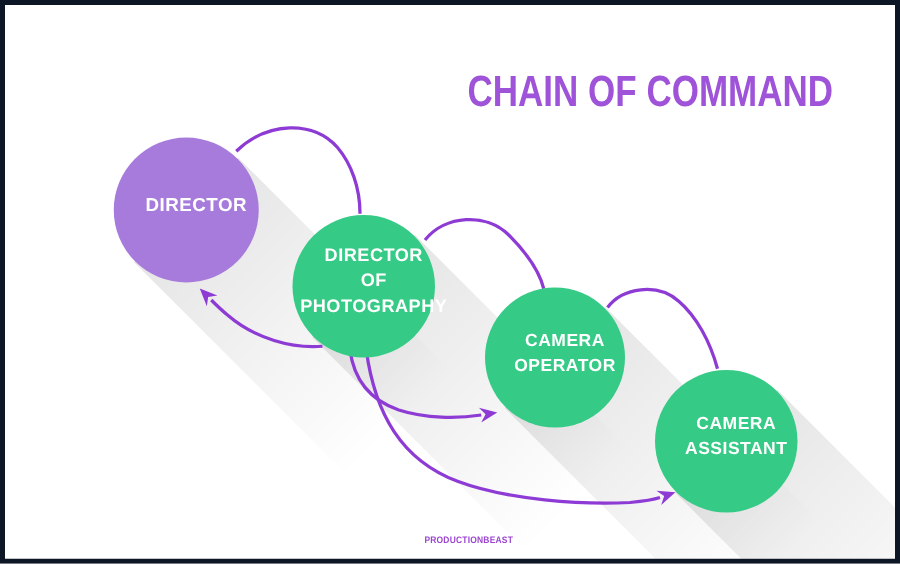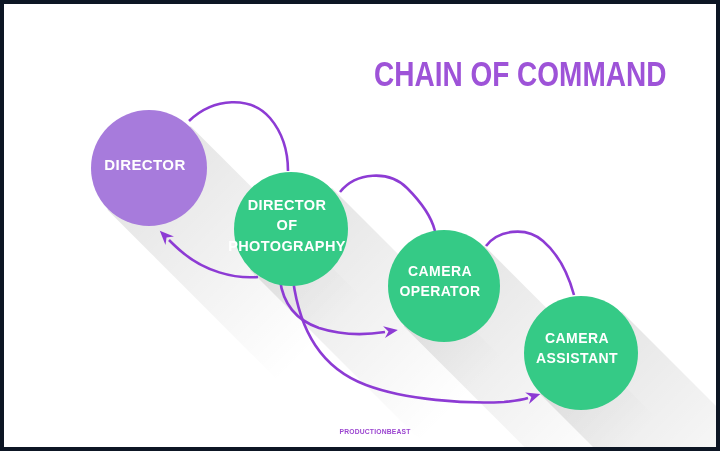--- a/index.html
+++ b/index.html
@@ -13,20 +13,21 @@
     position:absolute; left:340px; top:52px; width:300px;
     text-align:center; font-size:35px; font-weight:800; line-height:1;
     color:#9e53d8; transform:scaleX(0.8); letter-spacing:0px;
     white-space:nowrap; user-select:none;
   }
   .node-label {
     position:absolute; transform:translate(-50%,-50%);
     color:#ffffff; font-weight:bold; text-align:center;
     white-space:pre-line; line-height:1.4; letter-spacing:0.4px;
     user-select:none;
+    margin-left:12px;
   }
   .lbl-director { left:141px; top:160px; font-size:15px; }
   .lbl-dop      { left:283px; top:221px; font-size:14.5px; }
   .lbl-co       { left:436px; top:278px; font-size:14px; }
   .lbl-ca       { left:573px; top:345px; font-size:14px; }
   .watermark {
     position:absolute; left:328px; top:423px; width:86px;
     text-align:center; font-size:7.5px; font-weight:bold;
     color:#9b45d0; letter-spacing:0.2px; transform:scaleX(0.9);
     user-select:none;

